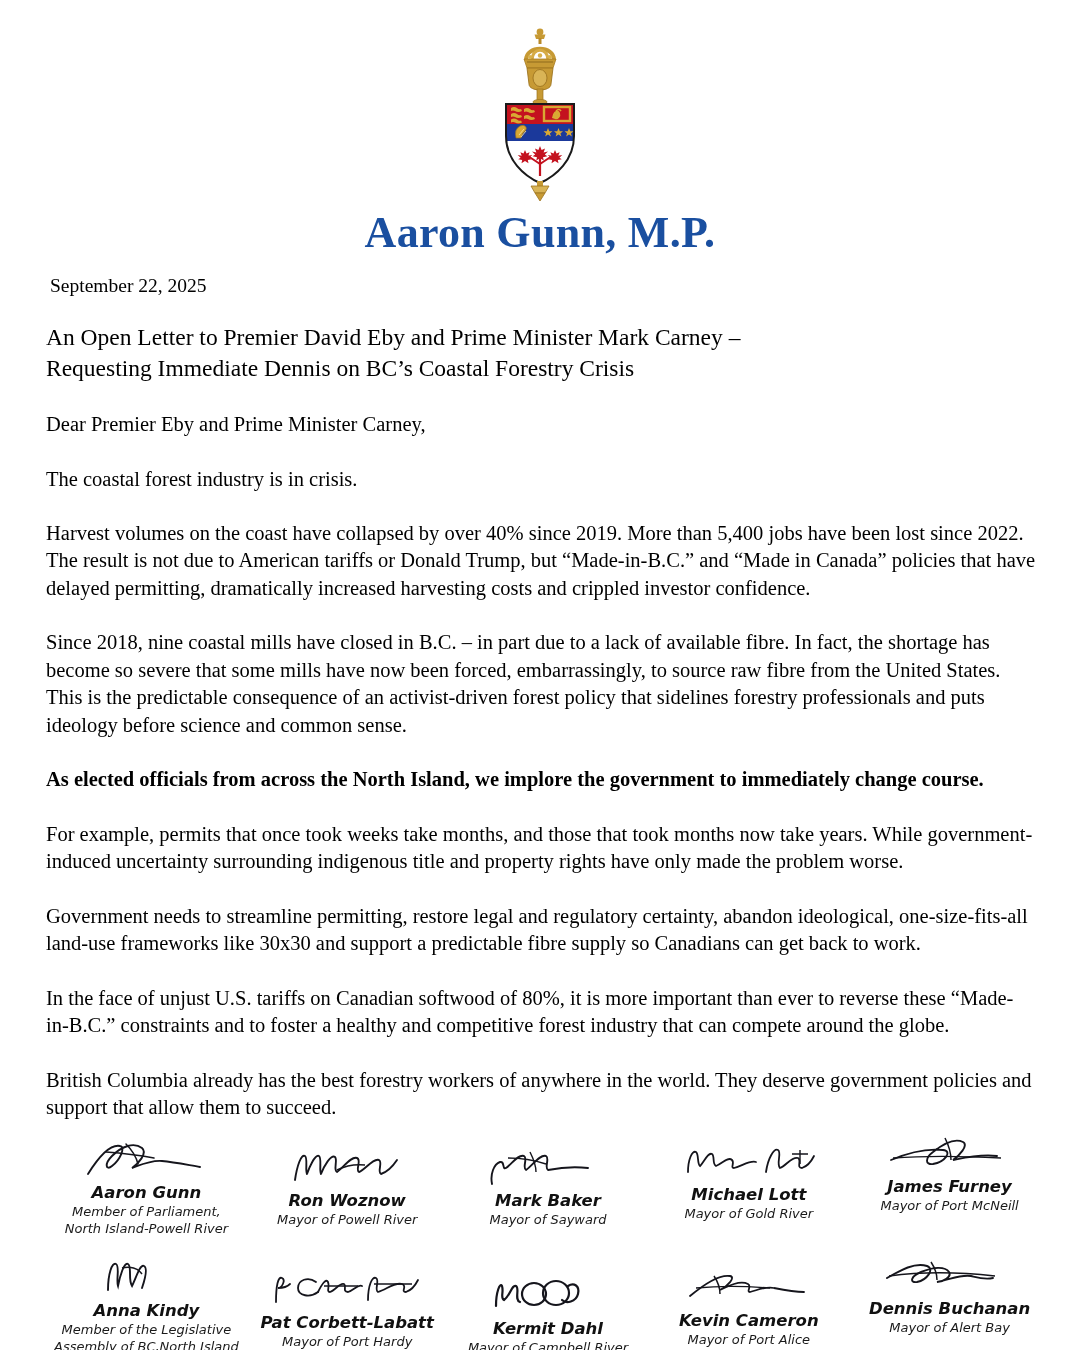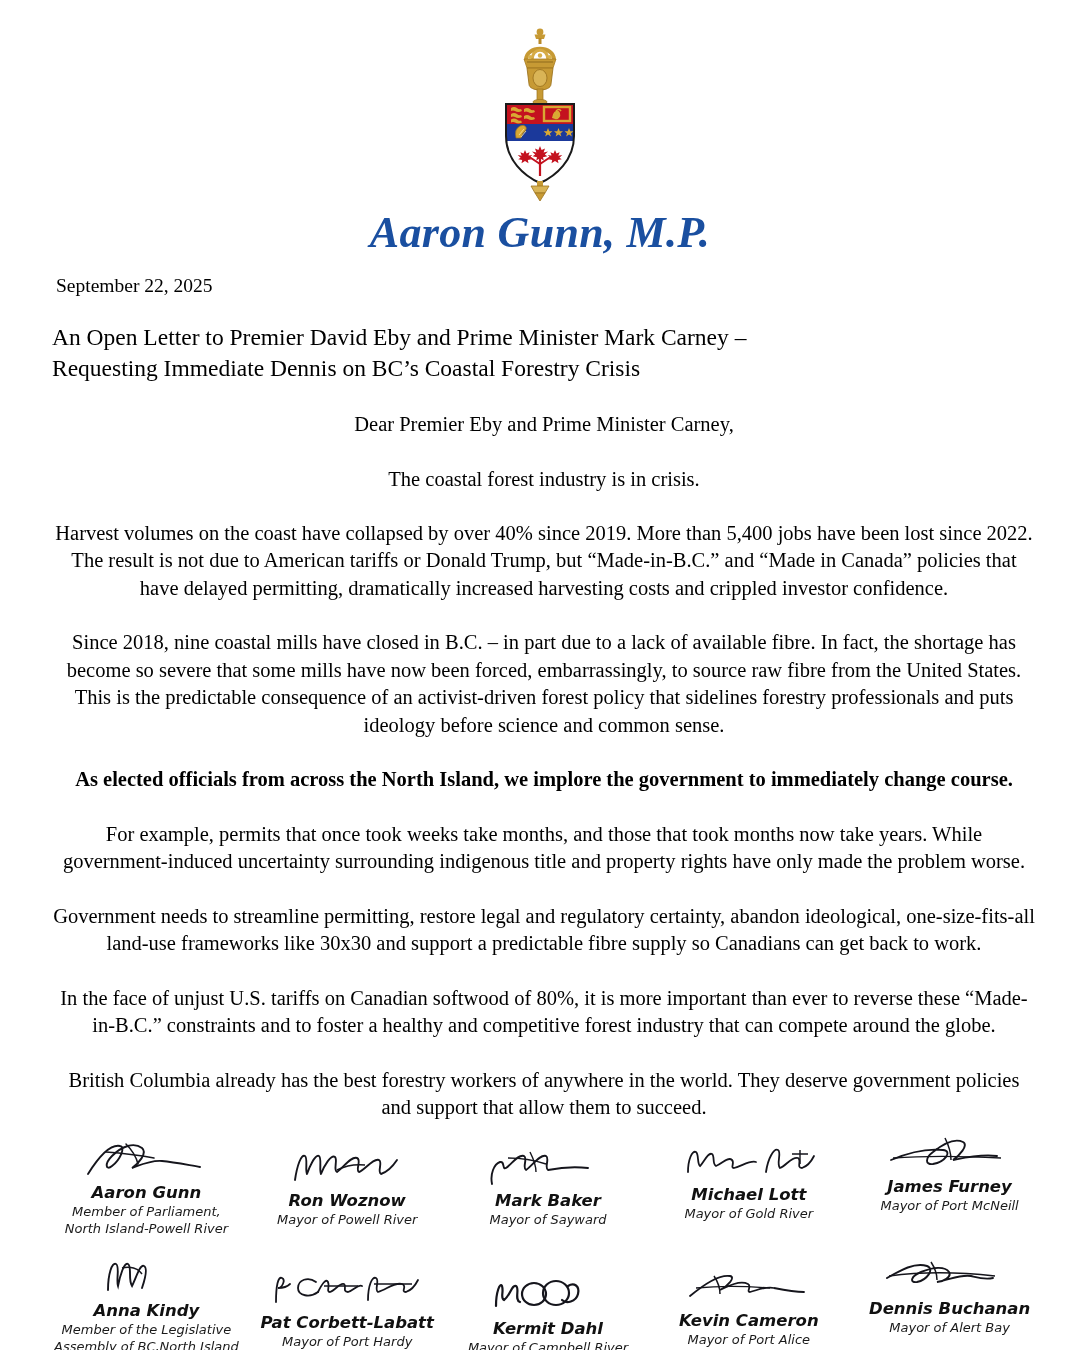--- a/index.html
+++ b/index.html
@@ -32,27 +32,25 @@
     display: block;
     margin: 0 auto;
   }
   .lh-title {
     font-family: "Liberation Serif", "DejaVu Serif", serif;
     font-weight: bold;
     font-size: 44px;
     letter-spacing: 0.3px;
     margin-top: 8px;
     line-height: 1.05;
-    font-style: italic;
   }
 
   
   .letter {
     padding: 0 44px 0 46px;
-    margin-left: 6px;
   }
   .date {
     font-size: 19.5px;
     margin-top: 18px;
     margin-left: 4px;
     line-height: 1.2;
   }
   .headline {
     font-weight: normal;
     font-size: 23.5px;
@@ -60,21 +58,21 @@
     margin-top: 24px;
     margin-bottom: 0;
   }
   .headline .hl-line { display: block; }
 
   p.body-par {
     font-size: 20.5px;
     line-height: 1.34;
     margin: 0;
     padding-top: 27px;
-    text-align: center;
+    text-align: left;
   }
   p.body-par.bold {
     font-weight: bold;
   }
 
   
   .signatures {
     position: absolute;
     left: 46px;
     right: 30px;

